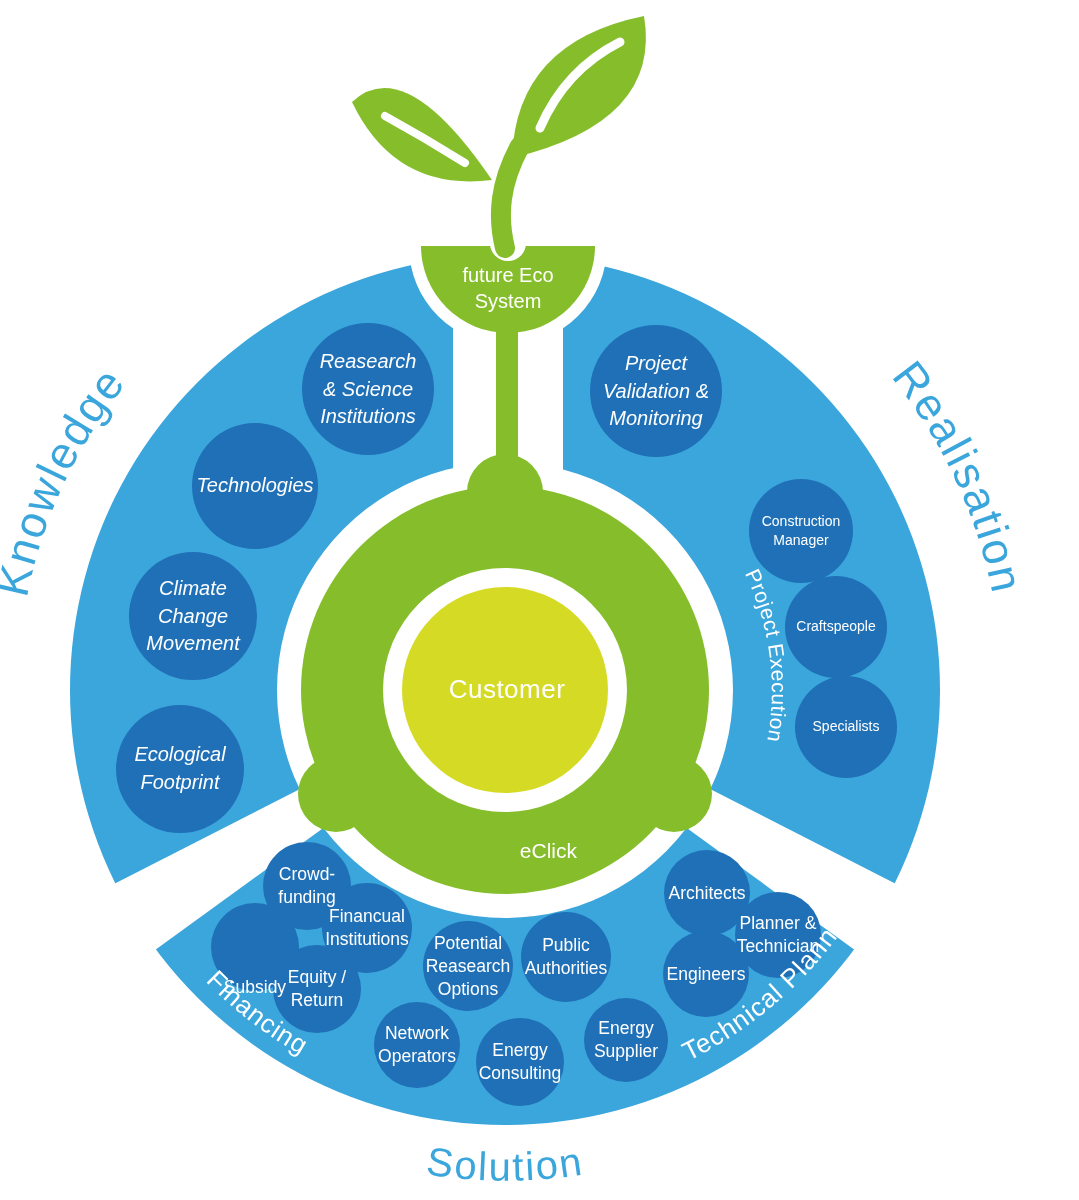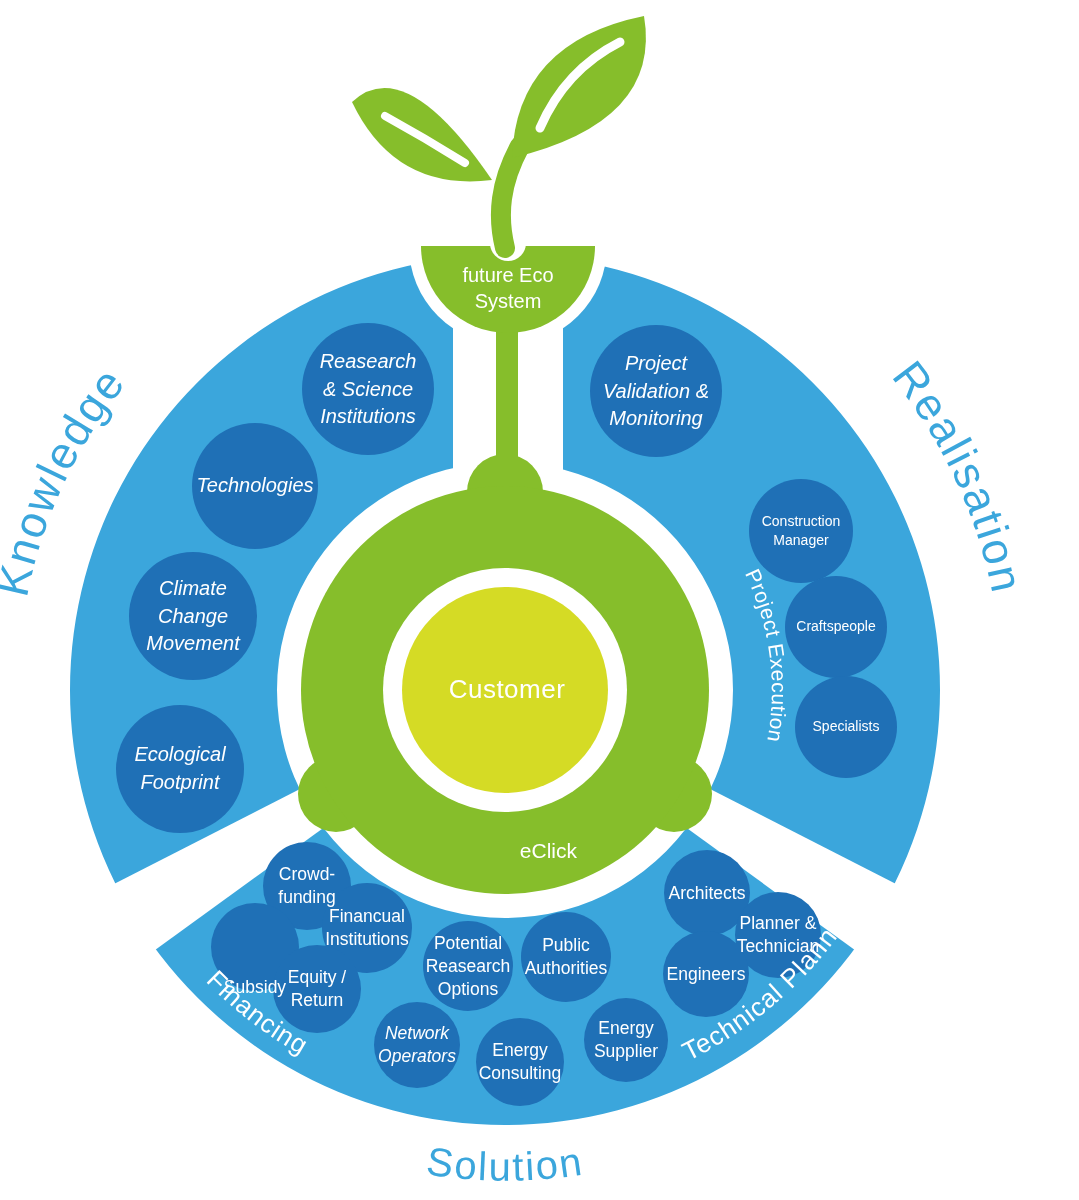--- a/index.html
+++ b/index.html
@@ -138,21 +138,21 @@
   <div class="lbl lbl-bubble-sm" style="left:255px;top:947px;width:110px;margin-top:40px;">Subsidy</div>
   <div class="lbl lbl-bubble-sm" style="left:367px;top:928px;width:115px;">Financual
 Institutions</div>
   <div class="lbl lbl-bubble-sm" style="left:317px;top:989px;width:110px;">Equity /
 Return</div>
   <div class="lbl lbl-bubble-sm" style="left:468px;top:966px;width:110px;">Potential
 Reasearch
 Options</div>
   <div class="lbl lbl-bubble-sm" style="left:566px;top:957px;width:115px;">Public
 Authorities</div>
-  <div class="lbl lbl-bubble-sm" style="left:417px;top:1045px;width:110px;font-style:italic;">Network
+  <div class="lbl lbl-bubble-sm" style="left:417px;top:1045px;width:110px;">Network
 Operators</div>
   <div class="lbl lbl-bubble-sm" style="left:520px;top:1062px;width:110px;">Energy
 Consulting</div>
   <div class="lbl lbl-bubble-sm" style="left:626px;top:1040px;width:100px;">Energy
 Supplier</div>
   <div class="lbl lbl-bubble-sm" style="left:707px;top:893px;width:110px;">Architects</div>
   <div class="lbl lbl-bubble-sm" style="left:778px;top:935px;width:115px;">Planner &amp;
 Technician</div>
   <div class="lbl lbl-bubble-sm" style="left:706px;top:974px;width:110px;">Engineers</div>
 

